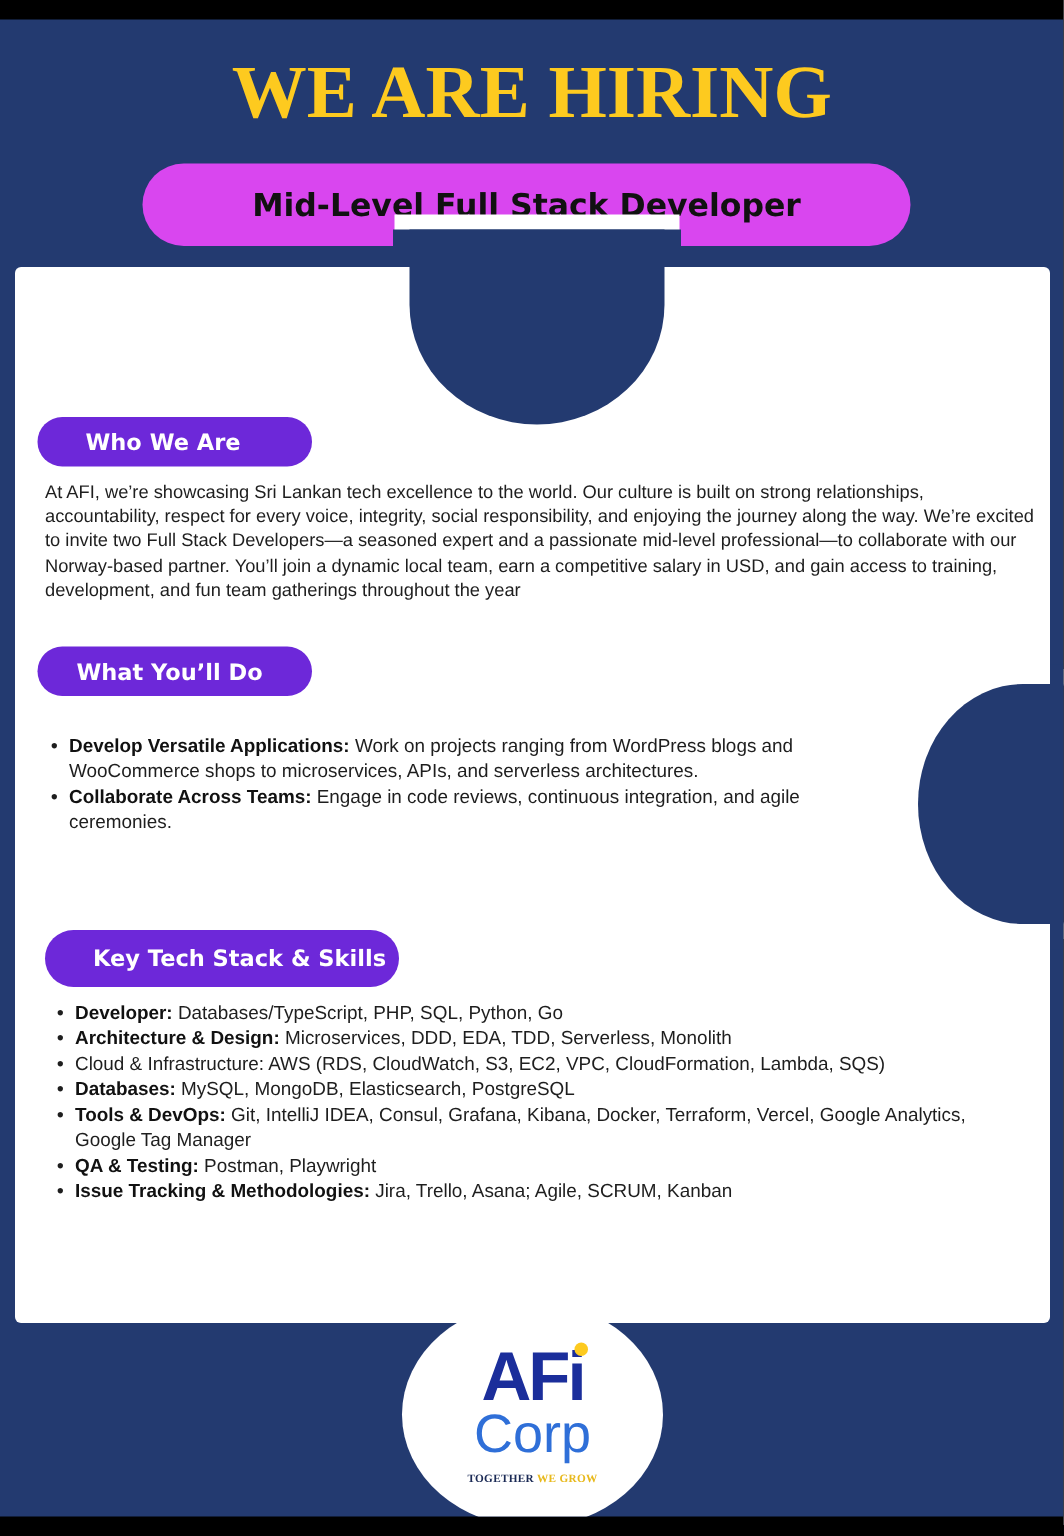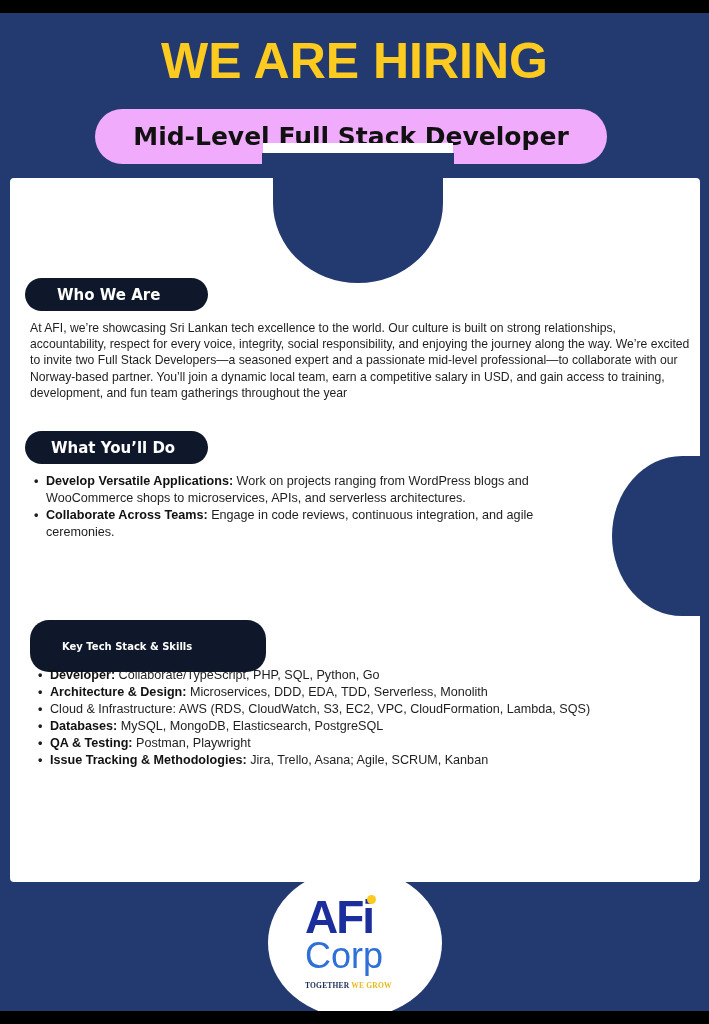--- a/index.html
+++ b/index.html
@@ -1,33 +1,33 @@
 <!DOCTYPE html>
 <html><head>
 <meta charset="utf-8">
 <style>
   * { box-sizing: border-box; margin: 0; padding: 0; }
   html, body { width: 709px; height: 1024px; background: #000; overflow: hidden; }
   body { font-family: "DejaVu Sans", sans-serif; position: relative; }
   .poster { position: absolute; left: 0; top: 13px; width: 709px; height: 998px; background: #233a70; overflow: hidden; }
-  .headline { position: absolute; left: 0; right: 0; top: 18px; text-align: center; color: #fdca1f; font-family: Liberation Sans, sans-serif; font-weight: bold; font-size: 50px; letter-spacing: 0px; line-height: 60px; }
-  .role-pill { position: absolute; left: 95px; top: 96px; width: 512px; height: 55px; background: #f0abfc; border-radius: 28px; display: flex; align-items: center; justify-content: center; color: #111; font-weight: bold; font-size: 25px; }
+  .headline { position: absolute; left: 0; right: 0; top: 18px; text-align: center; color: #fdca1f; font-family: Liberation Serif, serif; font-weight: bold; font-size: 50px; letter-spacing: 0px; line-height: 60px; }
+  .role-pill { position: absolute; left: 95px; top: 96px; width: 512px; height: 55px; background: #d946ef; border-radius: 28px; display: flex; align-items: center; justify-content: center; color: #111; font-weight: bold; font-size: 21px; }
   .card { position: absolute; left: 10px; top: 165px; width: 690px; height: 704px; background: #fff; border-radius: 4px; }
   .tab-top { position: absolute; left: 273px; top: 140px; width: 170px; height: 130px; background: #233a70; border-radius: 0 0 85px 85px / 0 0 80px 80px; box-shadow: 0 0 0 10px #fff; clip-path: inset(-30px -30px -30px -30px); }
   .tab-top-mask { position: absolute; left: 262px; top: 140px; width: 192px; height: 25px; background: #233a70; }
   .tab-right { position: absolute; left: 612px; top: 443px; width: 140px; height: 160px; background: #233a70; border-radius: 70px 0 0 70px / 80px 0 0 80px; box-shadow: 0 0 0 10px #fff; }
   .tab-right-mask { position: absolute; left: 700px; top: 430px; width: 9px; height: 190px; background: #233a70; }
   .tab-bottom { position: absolute; left: 268px; top: 855px; width: 174px; height: 150px; background: #fff; border-radius: 87px 87px 87px 87px / 75px 75px 75px 75px; }
-  .section-pill { position: absolute; height: 33px; background: #0f172a; border-radius: 17px; color: #fff; font-weight: bold; font-size: 15px; display: flex; align-items: center; padding-left: 32px; }
+  .section-pill { position: absolute; height: 33px; background: #6d28d9; border-radius: 17px; color: #fff; font-weight: bold; font-size: 15px; display: flex; align-items: center; padding-left: 32px; }
   .para { position: absolute; left: 30px; top: 320px; width: 665px; font-size: 12.2px; line-height: 16.2px; color: #1e1e1e; font-family: "Liberation Sans", sans-serif; }
   ul.list { position: absolute; list-style: none; font-family: "Liberation Sans", sans-serif; font-size: 12.6px; line-height: 17px; color: #1e1e1e; }
   ul.list li { position: relative; padding-left: 14px; }
   ul.list li::before { content: "•"; position: absolute; left: 2px; top: 0; font-weight: bold; }
   ul.list b { font-weight: bold; color: #111; }
-  .logo { position: absolute; left: 305px; top: 882px; width: 100px; text-align: left; }
+  .logo { position: absolute; left: 305px; top: 882px; width: 100px; text-align: center; }
   .logo-afi { font-family: "Liberation Sans", sans-serif; font-weight: bold; font-size: 46px; color: #1b2e9b; line-height: 44px; letter-spacing: -2px; position: relative; display: inline-block; }
   .logo-dot { position: absolute; right: -3px; top: 0px; width: 9px; height: 9px; border-radius: 50%; background: #fdca1f; }
   .logo-corp { font-family: "Liberation Sans", sans-serif; font-size: 36px; color: #2f6fd8; line-height: 34px; }
   .logo-tag { font-family: "Liberation Serif", serif; font-size: 7.5px; font-weight: bold; color: #1b2a55; margin-top: 8px; letter-spacing: 0.2px; }
   .logo-tag .y { color: #e8b91c; }
 </style>
 </head>
 <body>
 
 <div class="poster">
@@ -44,33 +44,34 @@
   <div class="tab-bottom"></div>
 
   <div class="section-pill" style="left:25px; top:265px; width:183px;">
     <span>Who We Are</span>
   </div>
   <div class="para" style="top:307px;">At AFI, we’re showcasing Sri Lankan tech excellence to the world. Our culture is built on strong relationships, accountability, respect for every voice, integrity, social responsibility, and enjoying the journey along the way. We’re excited to invite two Full Stack Developers—a seasoned expert and a passionate mid-level professional—to collaborate with our Norway-based partner. You’ll join a dynamic local team, earn a competitive salary in USD, and gain access to training, development, and fun team gatherings throughout the year</div>
 
   <div class="section-pill" style="left:25px; top:418px; width:183px; padding-left:26px;align-items:center;">
     <span>What You’ll Do</span>
   </div>
-  <ul class="list" style="left:32px; top:460px; width:520px;">
+  <ul class="list" style="left:32px; top:476px; width:520px;">
     <li><b>Develop Versatile Applications:</b><span> Work on projects ranging from WordPress blogs and WooCommerce shops to microservices, APIs, and serverless architectures.</span></li>
     <li><b>Collaborate Across Teams:</b><span> Engage in code reviews, continuous integration, and agile ceremonies.</span></li>
   </ul>
 
-  <div class="section-pill" style="left:30px; top:607px; width:236px; height:52px; border-radius:19px; font-size:10px;">
+  <div class="section-pill" style="left:30px; top:607px; width:236px; height:38px; border-radius:19px; font-size:15px;">
     <span>Key Tech Stack &amp; Skills</span>
   </div>
   <ul class="list" style="left:36px; top:654px; width:640px;">
-    <li><b>Developer:</b><span> Collaborate/TypeScript, PHP, SQL, Python, Go</span></li>
+    <li><b>Developer:</b><span> Databases/TypeScript, PHP, SQL, Python, Go</span></li>
     <li><b>Architecture &amp; Design:</b><span> Microservices, DDD, EDA, TDD, Serverless, Monolith</span></li>
     <li><b></b><span>Cloud &amp; Infrastructure: AWS (RDS, CloudWatch, S3, EC2, VPC, CloudFormation, Lambda, SQS)</span></li>
     <li><b>Databases:</b><span> MySQL, MongoDB, Elasticsearch, PostgreSQL</span></li>
+    <li><b>Tools &amp; DevOps:</b><span> Git, IntelliJ IDEA, Consul, Grafana, Kibana, Docker, Terraform, Vercel, Google Analytics, Google Tag Manager</span></li>
     <li><b>QA &amp; Testing:</b><span> Postman, Playwright</span></li>
     <li><b>Issue Tracking &amp; Methodologies:</b><span> Jira, Trello, Asana; Agile, SCRUM, Kanban</span></li>
   </ul>
 
   <div class="logo">
     <div class="logo-afi">
       <span>AFi</span>
       <span class="logo-dot"></span>
     </div>
     <div class="logo-corp">Corp</div>

